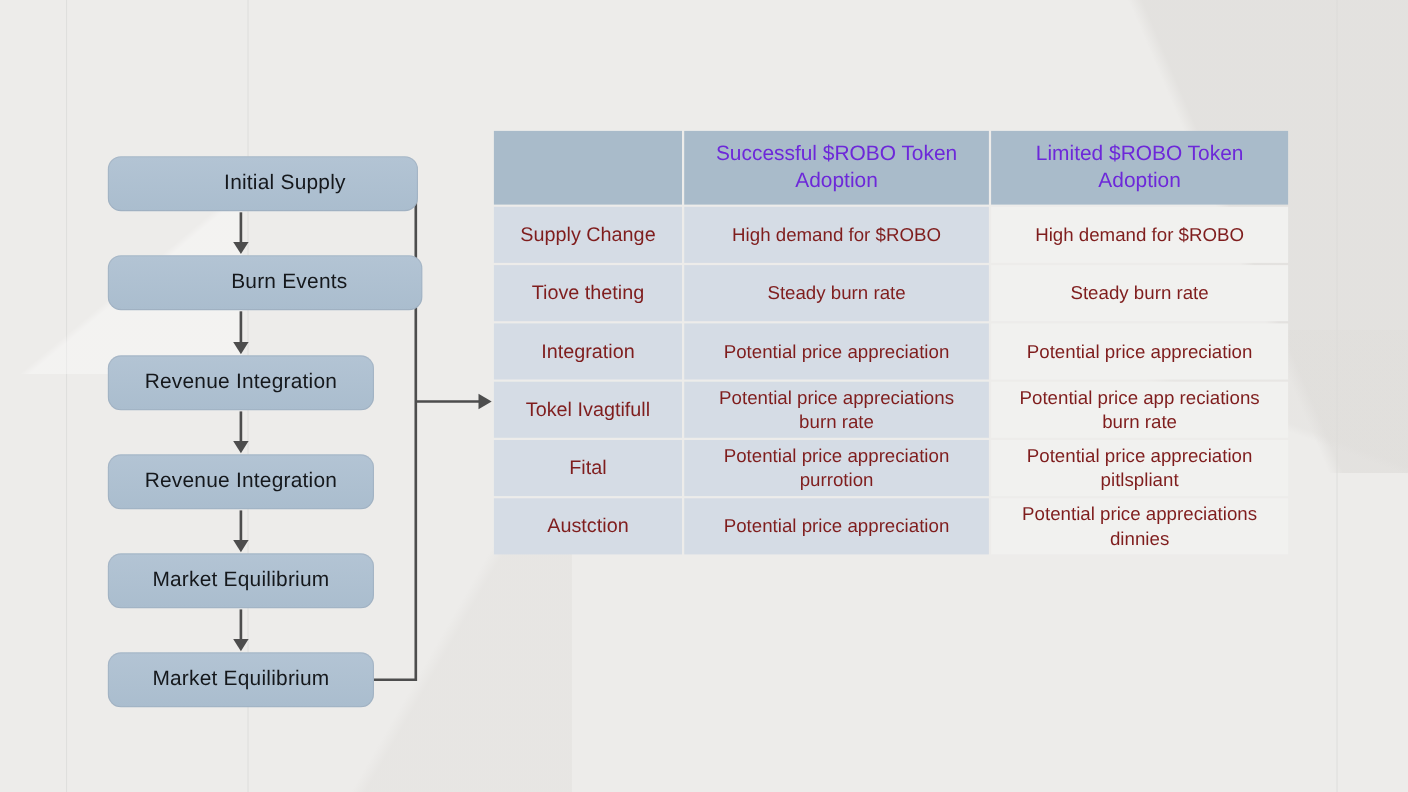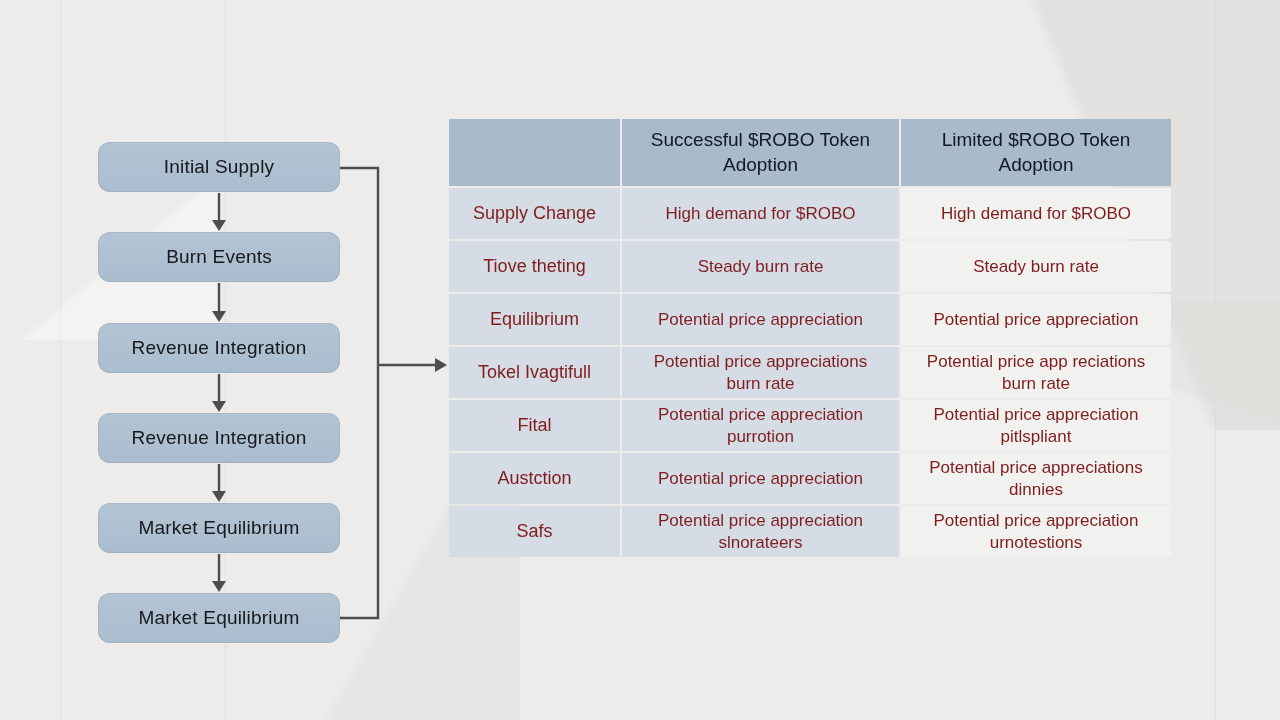--- a/index.html
+++ b/index.html
@@ -28,33 +28,33 @@
     background:linear-gradient(320deg, rgba(255,255,255,0.35) 40%, rgba(255,255,255,0.0) 42%);
   }
 
   .flow-box{
     position:absolute;left:98px;width:242px;height:50px;border-radius:12px;
     background:linear-gradient(180deg,#b3c4d4 0%,#aabdce 100%);
     box-shadow:0 0 0 1px rgba(130,145,160,0.25) inset;
     display:flex;align-items:center;justify-content:center;
     font-size:19px;letter-spacing:0.2px;color:#15181c;
   }
-  #fbox0{top:142px;} #fbox1{top:232px;} #fbox2{top:323px;}
+  #fbox0{top:142px;padding-left:40px;} #fbox1{top:232px;padding-left:44px;} #fbox2{top:323px;}
   #fbox3{top:413px;} #fbox4{top:503px;} #fbox5{top:593px;}
 
   svg.connectors{position:absolute;left:0;top:0;pointer-events:none;}
 
   table.scenario{
     position:absolute;left:447px;top:117px;width:726px;
     table-layout:fixed;border-collapse:separate;border-spacing:2px;
   }
   .scenario th{
     background:#a9bbca;height:63px;padding:2px 14px;
     font-size:19px;font-weight:normal;line-height:1.28;
-    text-align:center;vertical-align:middle;color:#0f172a;
+    text-align:center;vertical-align:middle;color:#6d28d9;
   }
   .scenario td{
     background:#d5dce5;height:43px;padding:4px 14px;
     font-size:17px;line-height:1.25;
     text-align:center;vertical-align:middle;color:#7f1d1d;
   }
   .scenario td.c-limited{background:#f1f1ef;}
   .scenario td.c-label{font-size:18px;}
 </style>
 </head>
@@ -115,38 +115,33 @@
       <td class="c-label">Supply Change</td>
       <td>High demand for $ROBO</td>
       <td class="c-limited">High demand for $ROBO</td>
     </tr>
     <tr>
       <td class="c-label">Tiove theting</td>
       <td>Steady burn rate</td>
       <td class="c-limited">Steady burn rate</td>
     </tr>
     <tr>
-      <td class="c-label">Equilibrium</td>
+      <td class="c-label">Integration</td>
       <td>Potential price appreciation</td>
       <td class="c-limited">Potential price appreciation</td>
     </tr>
     <tr>
       <td class="c-label">Tokel Ivagtifull</td>
       <td>Potential price appreciations burn rate</td>
       <td class="c-limited">Potential price app reciations burn rate</td>
     </tr>
     <tr>
       <td class="c-label">Fital</td>
       <td>Potential price appreciation purrotion</td>
       <td class="c-limited">Potential price appreciation pitlspliant</td>
     </tr>
     <tr>
       <td class="c-label">Austction</td>
       <td>Potential price appreciation</td>
       <td class="c-limited">Potential price appreciations dinnies</td>
     </tr>
-    <tr>
-      <td class="c-label">Safs</td>
-      <td>Potential price appreciation slnorateers</td>
-      <td class="c-limited">Potential price appreciation urnotestions</td>
-    </tr>
   </tbody>
 </table>
 
 </body></html>

